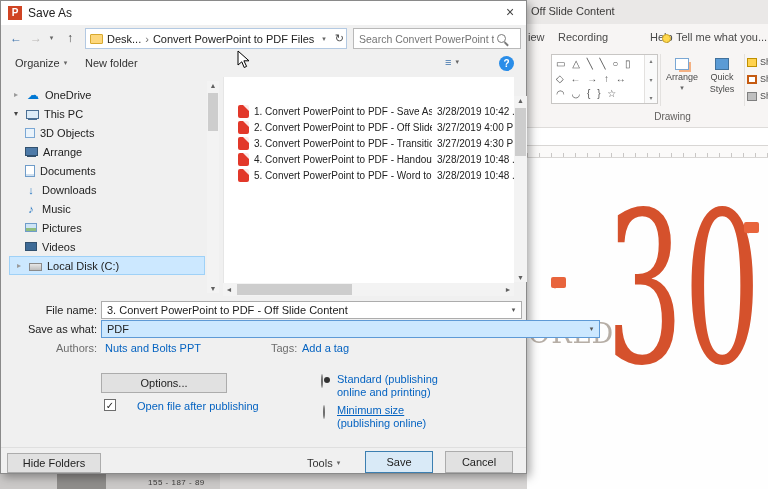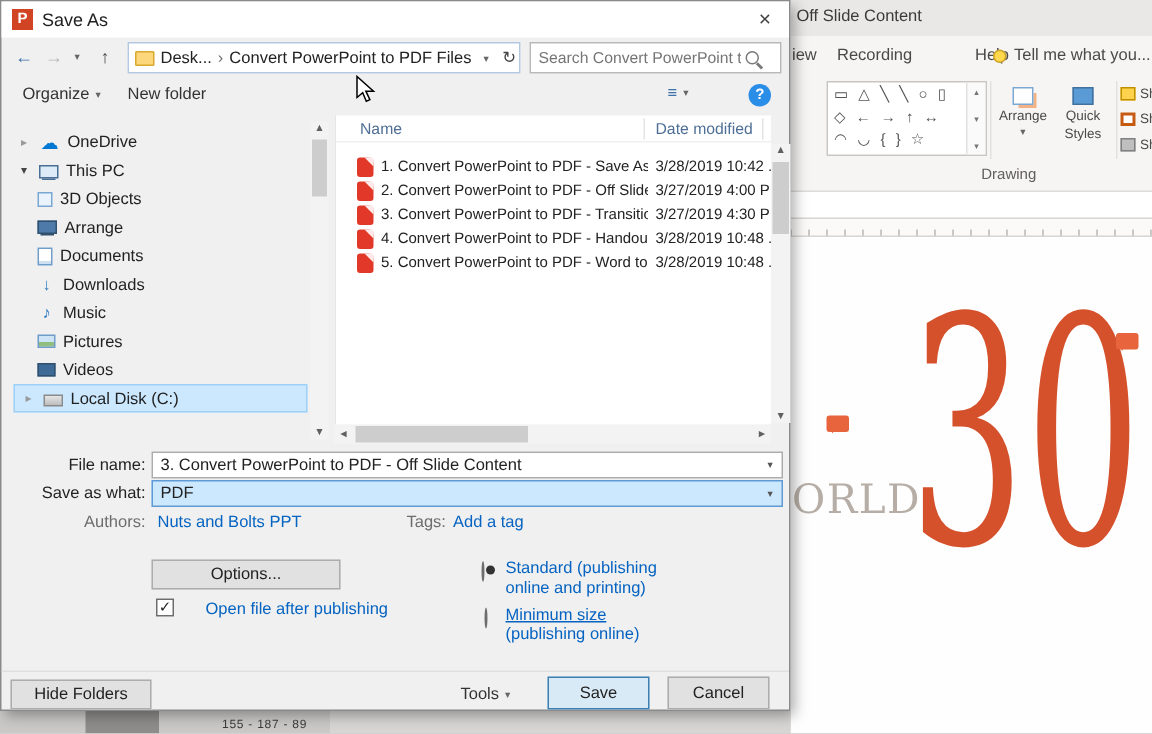--- a/index.html
+++ b/index.html
@@ -261,26 +261,20 @@
 
     
     <div class="abs sbv" style="left:206px;top:80px;width:12px;height:212px">
       <span class="sb-arrow" style="top:1px">▲</span>
       <span class="sb-thumb" style="left:1px;top:12px;width:10px;height:38px"></span>
       <span class="sb-arrow" style="bottom:1px">▼</span>
     </div>
 
     
     <div class="abs list">
-      <div class="lhead">
-        <span class="hcol" style="left:16px">Name</span>
-        <span class="hline" style="left:205px"></span>
-        <span class="hcol" style="left:213px">Date modified</span>
-        <span class="hline" style="left:284px"></span>
-      </div>
       <div class="frow" style="top:26px">
         <span class="pdf-ic"></span>
         <span class="fname">1. Convert PowerPoint to PDF - Save As ...</span>
         <span class="fdate">3/28/2019 10:42 ...</span>
       </div>
       <div class="frow" style="top:42px">
         <span class="pdf-ic"></span>
         <span class="fname">2. Convert PowerPoint to PDF - Off Slide ...</span>
         <span class="fdate">3/27/2019 4:00 PM</span>
       </div>
@@ -314,21 +308,21 @@
       <span class="sb-arrow" style="left:auto;right:2px;top:3px;width:8px">►</span>
     </div>
 
     
     <div class="abs lbl-r" style="left:8px;top:303px;width:88px">File name:</div>
     <div class="abs combo" style="left:100px;top:300px;width:421px;height:18px">
       <span class="txt">3. Convert PowerPoint to PDF - Off Slide Content</span>
       <span class="arr">▾</span>
     </div>
     <div class="abs lbl-r" style="left:8px;top:322px;width:88px">Save as what:</div>
-    <div class="abs combo hl" style="left:100px;top:319px;width:421px;height:18px">
+    <div class="abs combo hl" style="left:100px;top:319px;width:499px;height:18px">
       <span class="txt">PDF</span>
       <span class="arr">▾</span>
     </div>
 
     
     <div class="abs lbl-r gray" style="left:8px;top:341px;width:88px">Authors:</div>
     <div class="abs blue" style="left:104px;top:341px">Nuts and Bolts PPT</div>
     <div class="abs gray" style="left:270px;top:341px">Tags:</div>
     <div class="abs blue" style="left:301px;top:341px">Add a tag</div>
 

